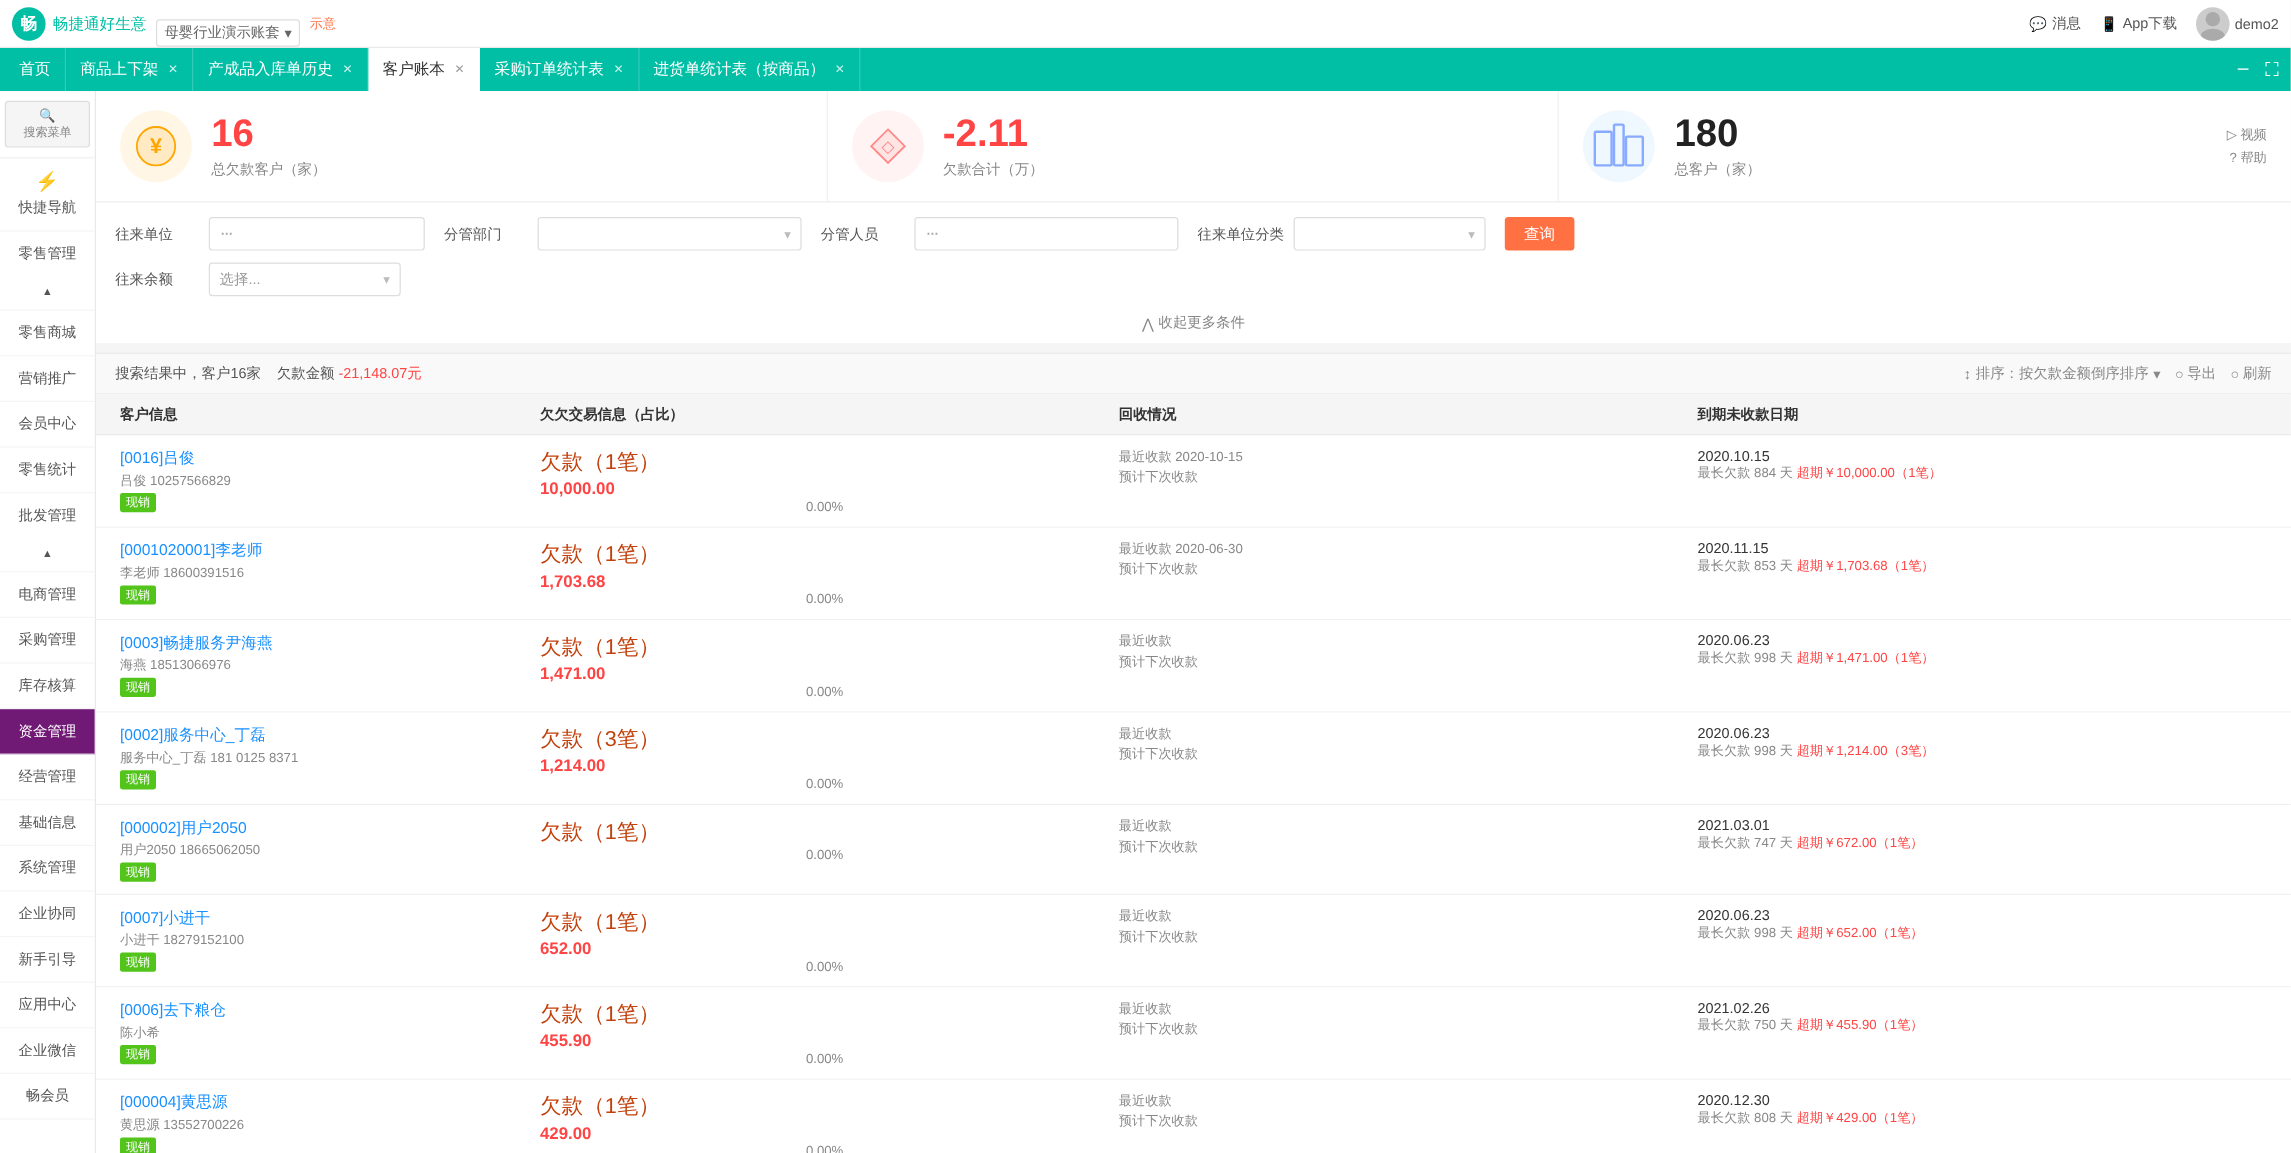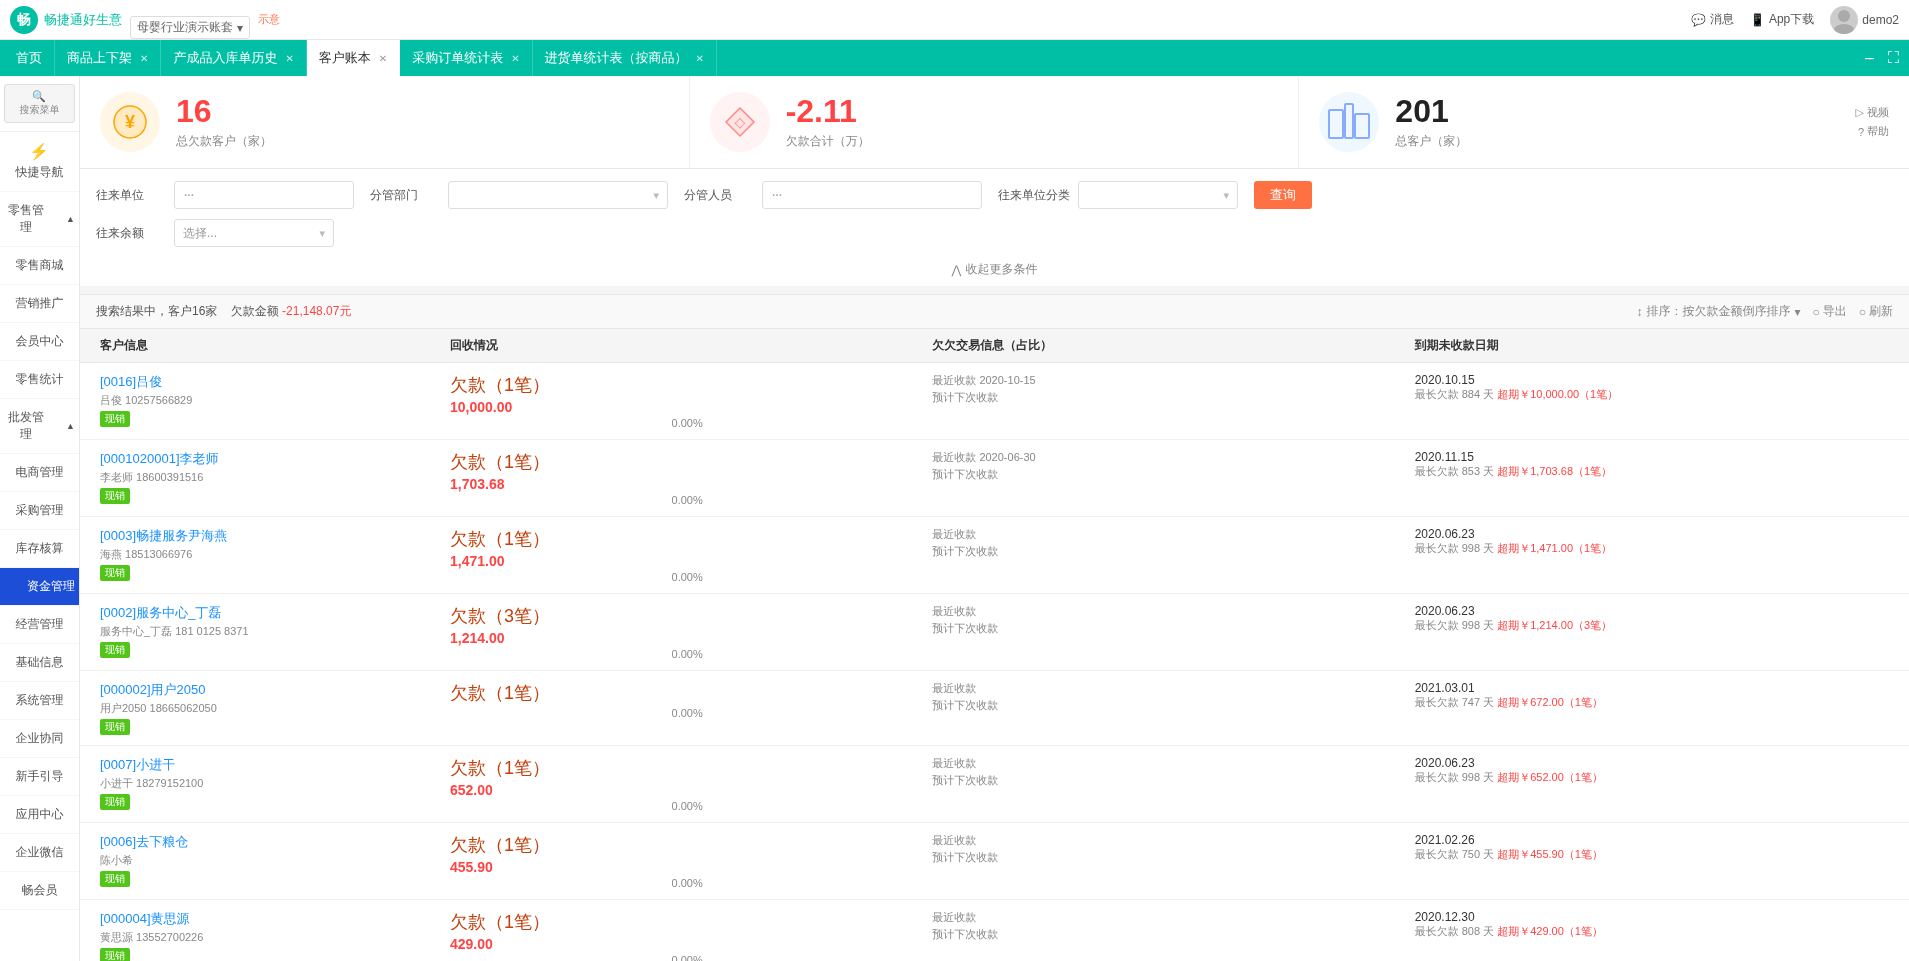--- a/index.html
+++ b/index.html
@@ -42,23 +42,23 @@
 
     
     .sidebar { width: 80px; background: #fff; border-right: 1px solid #e8e8e8; display:flex; flex-direction:column; flex-shrink:0; }
     .sidebar-search { padding: 8px 4px; border-bottom: 1px solid #f0f0f0; }
     .sidebar-search-btn { width: 100%; padding: 5px; background: #f5f5f5; border: 1px solid #ddd; border-radius: 3px; font-size:11px; color:#888; text-align:center; cursor:pointer; }
     .sidebar-nav { display:flex; flex-direction:column; overflow-y:auto; flex:1; }
     .sidebar-item {
       padding: 10px 4px; text-align:center; cursor:pointer; font-size:12px; color:#555;
       border-bottom: 1px solid #f5f5f5; display:flex; flex-direction:column; align-items:center; gap:3px;
     }
-    .sidebar-item.active { background: #1d4ed8; color: #fff; align-items: flex-end; }
+    .sidebar-item.active { background: #701a75; color: #fff; }
     .sidebar-item .si-icon { font-size:16px; }
-    .sidebar-item.has-arrow { flex-direction:row; justify-content:center; gap:18px; }
+    .sidebar-item.has-arrow { flex-direction:column; justify-content:center; gap:18px; }
     .arrow-icon { font-size:9px; }
 
     
     .content-area { flex: 1; overflow-y: auto; background: #f5f5f5; }
 
     
     .stats-row {
       display: grid; grid-template-columns: 1fr 1fr 1fr; background: #fff;
       border-bottom: 1px solid #e8e8e8; margin-bottom: 0;
     }
@@ -288,21 +288,21 @@
       </div>
       <div class="stat-card">
         <div class="stat-icon blue">
           <svg width="48" height="48" viewBox="0 0 48 48">
             <rect x="4" y="12" width="14" height="28" rx="1" fill="none" stroke="#88aaff" stroke-width="2"></rect>
             <rect x="20" y="6" width="8" height="34" rx="1" fill="none" stroke="#88aaff" stroke-width="2"></rect>
             <rect x="30" y="16" width="14" height="24" rx="1" fill="none" stroke="#88aaff" stroke-width="2"></rect>
           </svg>
         </div>
         <div class="stat-info">
-          <div class="stat-number black">201</div>
+          <div class="stat-number black">180</div>
           <div class="stat-label">总客户（家）</div>
         </div>
         <div class="stat-card-actions">
           <div class="stat-action-btn">
             <span>▷</span>
             <span>视频</span>
           </div>
           <div class="stat-action-btn">
             <span>?</span>
             <span>帮助</span>
@@ -376,22 +376,22 @@
         <div class="action-btn">
           <span>○</span>
           <span>刷新</span>
         </div>
       </div>
     </div>
 
     <div class="table-container">
       <div class="table-header">
         <div class="cell">客户信息</div>
+        <div class="cell">欠欠交易信息（占比）</div>
         <div class="cell">回收情况</div>
-        <div class="cell">欠欠交易信息（占比）</div>
         <div class="cell">到期未收款日期</div>
       </div>
 
       <div class="table-row">
         <div class="cell">
           <div class="customer-name">[0016]吕俊</div>
           <div class="customer-contact">吕俊  10257566829</div>
           <span class="badge-green">现销</span>
         </div>
         <div class="cell">

